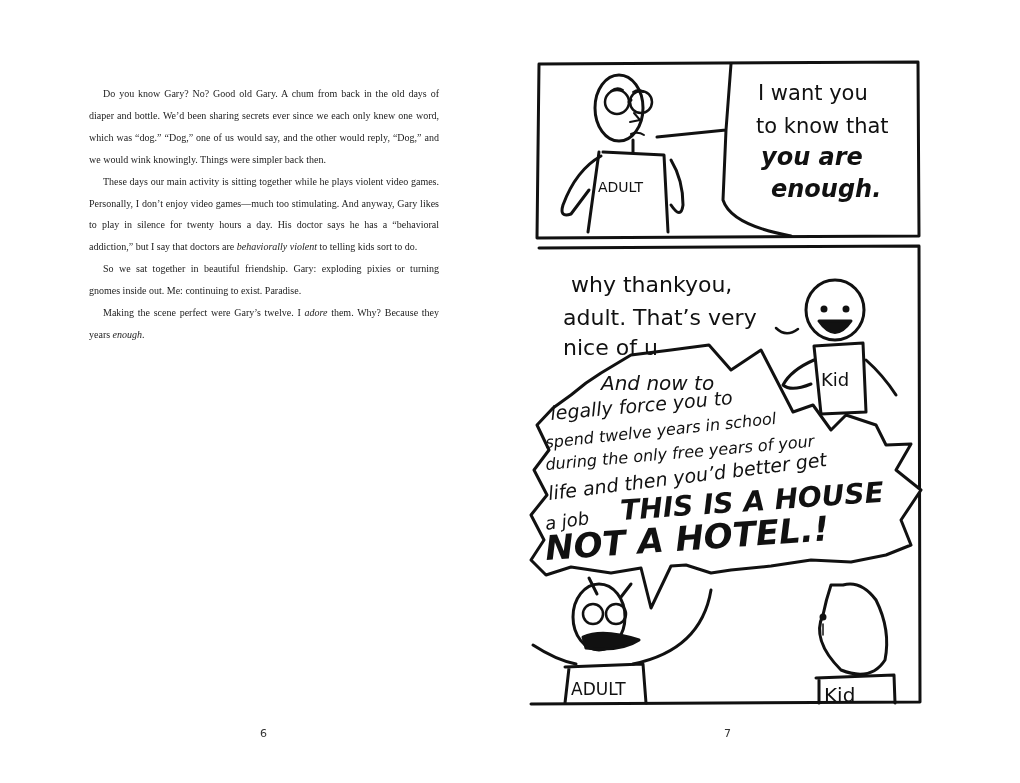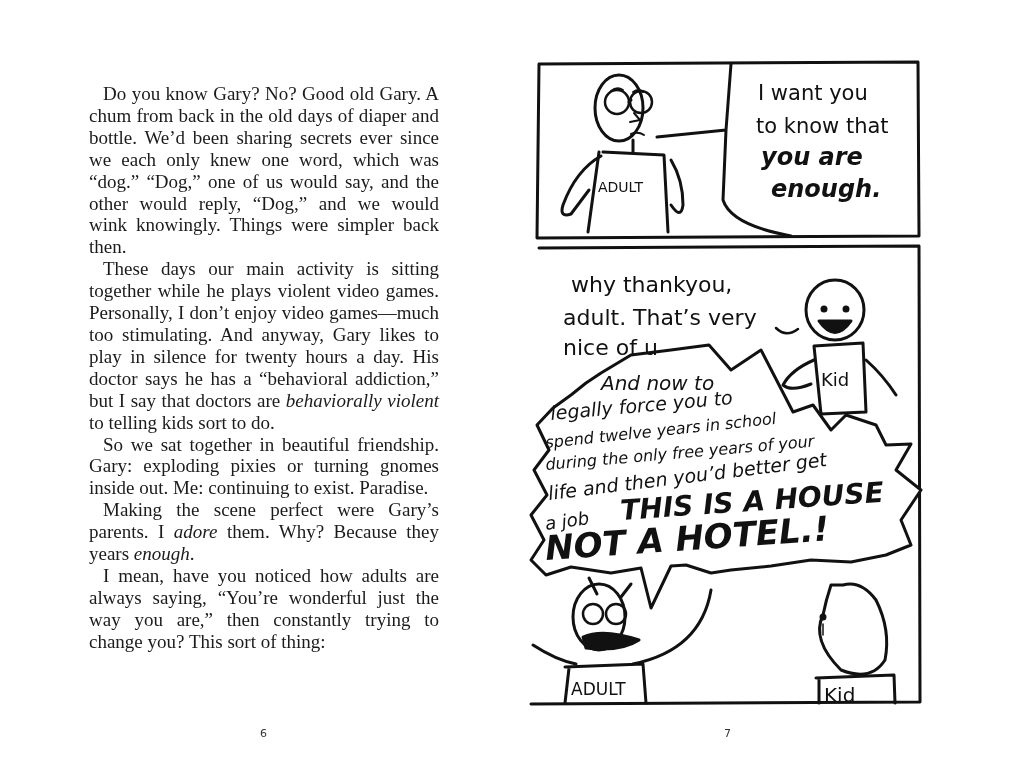--- a/index.html
+++ b/index.html
@@ -1,39 +1,38 @@
 <!DOCTYPE html>
 <html><head>
   <meta charset="utf-8">
   <style>
     html, body { margin: 0; padding: 0; background: #fff; }
     body { width: 1020px; height: 783px; position: relative; overflow: hidden; font-family: "DejaVu Serif", serif; color: #1a1a1a; }
     .page { position: absolute; top: 0; height: 783px; }
     .page-left { left: 0; width: 510px; }
     .page-right { left: 481px; width: 510px; }
-    .body-text { position: absolute; left: 89px; top: 83px; width: 350px; font-family: "Liberation Serif", serif; font-size: 19px; line-height: 21.9px; text-align: justify; hyphens: manual; color: #1b1b1b; }
+    .body-text { position: absolute; left: 89px; top: 83px; width: 350px; font-family: "Liberation Serif", serif; font-size: 10px; line-height: 21.9px; text-align: justify; hyphens: manual; color: #1b1b1b; }
     .body-text p { margin: 0; text-indent: 14px; }
     .body-text em { font-style: italic; }
     .folio { position: absolute; top: 727px; font-family: "DejaVu Sans", sans-serif; font-size: 11px; color: #333; }
     .folio-left { left: 260px; }
     .folio-right { left: 243px; }
     .comic { position: absolute; left: 0; top: 0; }
     .hand { font-family: "DejaVu Sans", sans-serif; fill: #111; }
     .hand-bold { font-family: "DejaVu Sans", sans-serif; font-weight: bold; font-style: italic; fill: #111; }
   </style>
 </head>
 <body>
 
 <div class="page page-left">
   <div class="body-text" id="body-text">
       <p><span>Do you know Gary? No? Good old Gary. A chum from back in the old days of diaper and bottle. We’d been sharing secrets ever since we each only knew one word, which was “dog.” “Dog,” one of us would say, and the other would reply, “Dog,” and we would wink knowingly. Things were simpler back then.</span></p>
       <p><span>These days our main activity is sitting together while he plays violent video games. Personally, I don’t enjoy video games—much too stimulating. And any­way, Gary likes to play in silence for twenty hours a day. His doctor says he has a “behavioral addiction,” but I say that doctors are </span><em>behaviorally violent</em><span> to telling kids sort to do.</span></p>
       <p><span>So we sat together in beautiful friendship. Gary: ex­ploding pixies or turning gnomes inside out. Me: con­tinuing to exist. Paradise.</span></p>
-      <p><span>Making the scene perfect were Gary’s parents. I </span><em>adore</em><span> them. Why? Because they years </span><em>enough</em><span>.</span></p>
-      <p><span>I mean, have you noticed how adults are always saying, “You’re wonderful just the way you are,” then constantly trying to change you? This sort of thing:</span></p>
+      <p><span>Making the scene perfect were Gary’s twelve. I </span><em>adore</em><span> them. Why? Because they years </span><em>enough</em><span>.</span></p>
     </div>
   <div class="folio folio-left">6</div>
 </div>
 
 <div class="page page-right">
   <svg class="comic" width="510" height="783" viewBox="510 0 510 783" xmlns="http://www.w3.org/2000/svg">
     <g fill="none" stroke="#111" stroke-width="3" stroke-linecap="round" stroke-linejoin="round">
 
       <path d="M568 64 L947 62 L948 236 L566 238 Z"></path>
 

